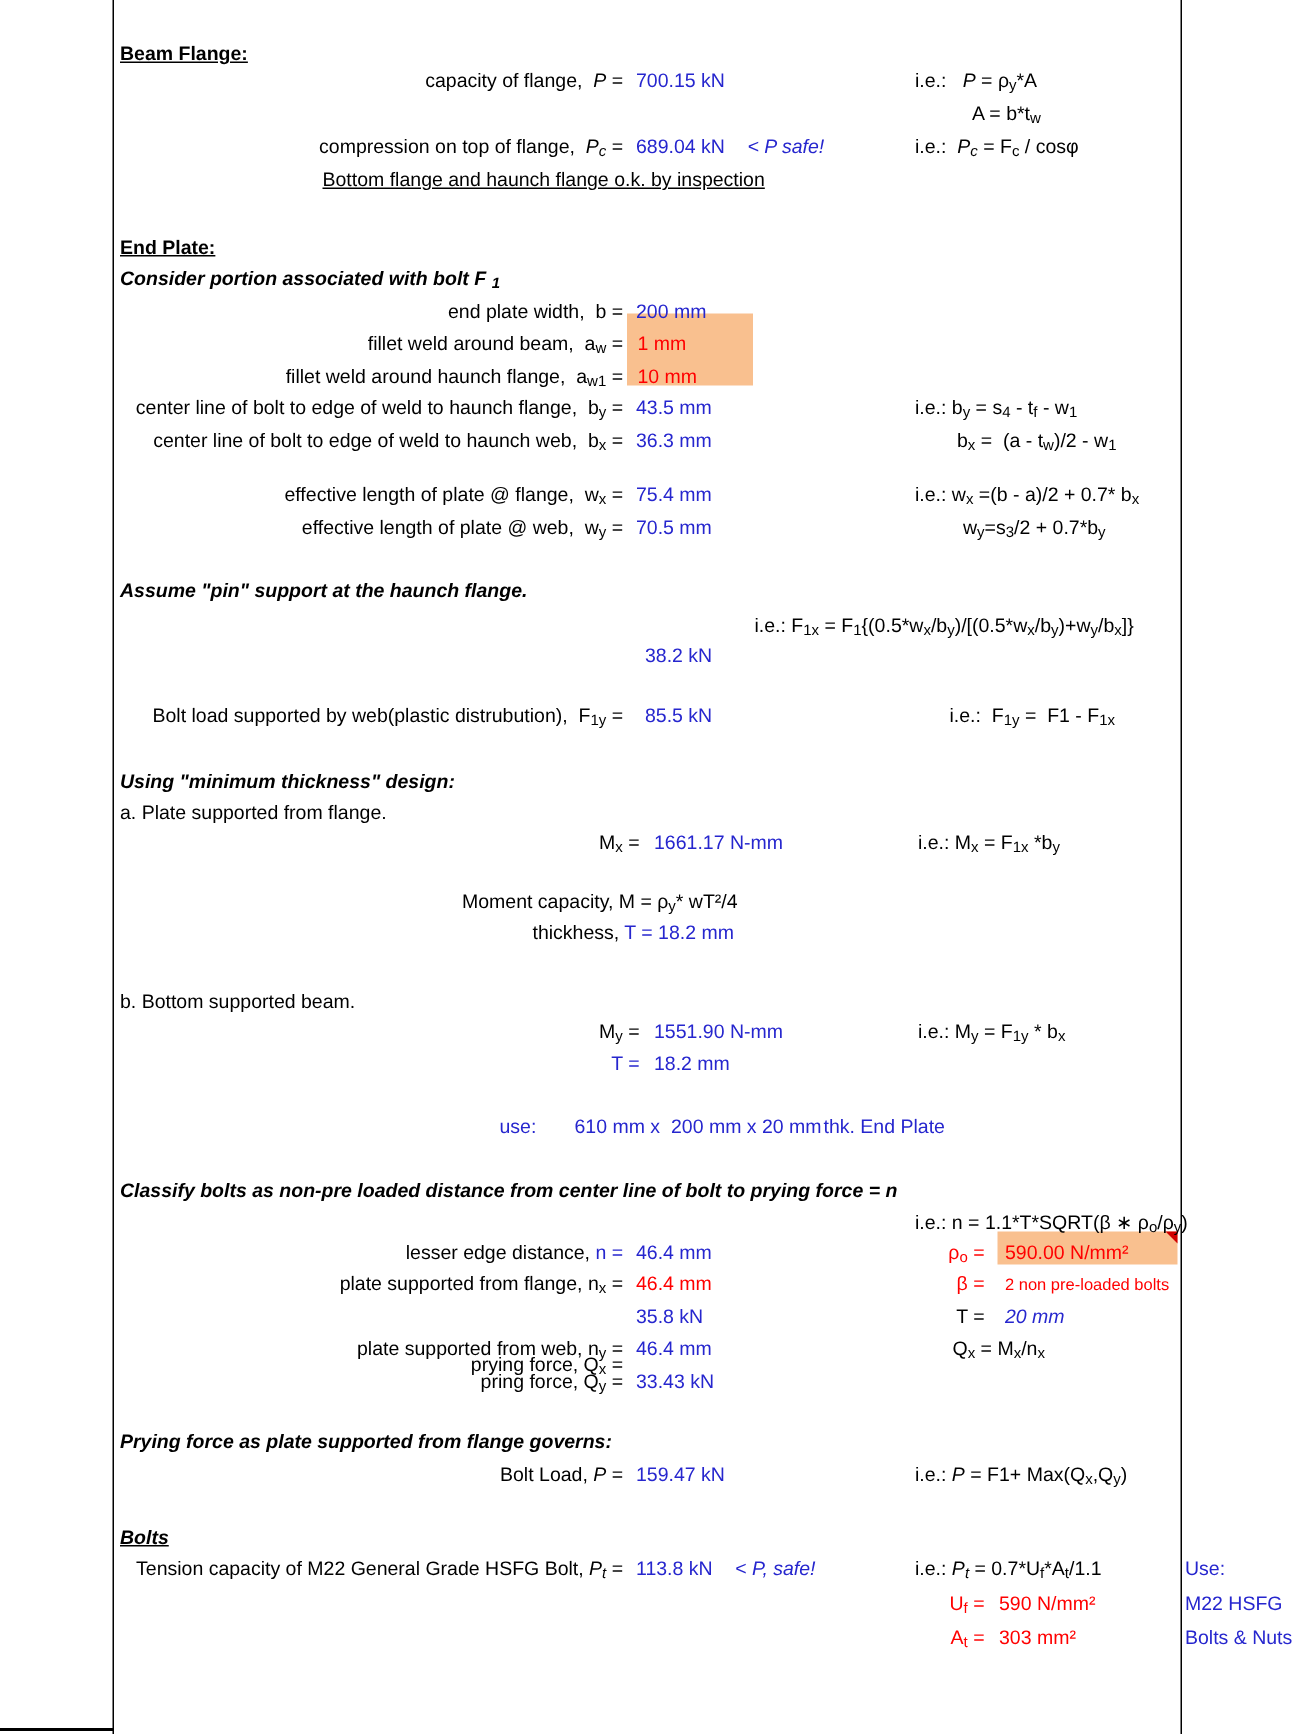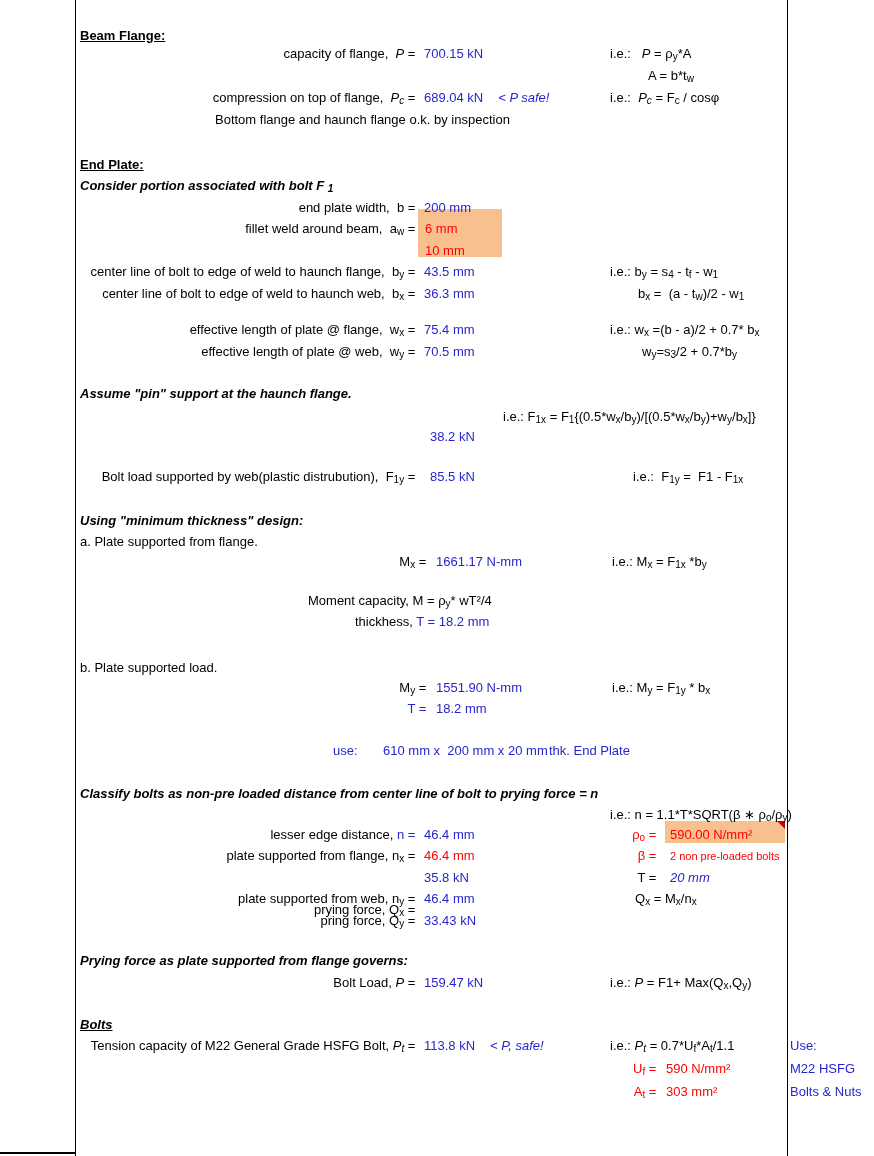--- a/index.html
+++ b/index.html
@@ -46,40 +46,40 @@
   <div class="hl" style="left:418px;top:209px;width:84px;height:48px;"></div>
   <div class="hl" style="left:665px;top:821px;width:120px;height:22px;">
     <div class="tri"></div>
   </div>
 
   <div id="rows">
       <div class="row" style="top: 27px;"><span class="cell" style="left: 80px;"><span class="bd un">Beam Flange:</span></span></div>
       <div class="row" style="top: 45px;"><span class="cell" style="right: 455px;"><span>capacity of flange,  </span><span class="it">P</span><span> = </span></span><span class="cell" style="left: 424px;"><span class="c-b">700.15 kN</span></span><span class="cell" style="left: 610px;"><span>i.e.:   </span><span class="it">P</span><span> = ρ</span><span class="sb">y</span><span>*A</span></span></div>
       <div class="row" style="top: 67px;"><span class="cell" style="left: 648px;"><span>A = b*t</span><span class="sb">w</span></span></div>
       <div class="row" style="top: 89px;"><span class="cell" style="right: 455px;"><span>compression on top of flange,  </span><span class="it">P</span><span class="it sb">c</span><span> = </span></span><span class="cell" style="left: 424px;"><span class="c-b">689.04 kN</span><span class="c-b it gl">&lt; P safe!</span></span><span class="cell" style="left: 610px;"><span>i.e.:  </span><span class="it">P</span><span class="it sb">c</span><span> = F</span><span class="sb">c</span><span> / cosφ</span></span></div>
-      <div class="row" style="top: 111px;"><span class="cell" style="left: 215px;"><span>Bottom flange and haunch flange o.k. by inspection</span></span></div>
+      <div class="row" style="top: 111px;"><span class="cell" style="left: 215px; text-decoration: underline;"><span>Bottom flange and haunch flange o.k. by inspection</span></span></div>
       <div class="row" style="top: 156px;"><span class="cell" style="left: 80px;"><span class="bd un">End Plate:</span></span></div>
       <div class="row" style="top: 177px;"><span class="cell" style="left: 80px;"><span class="bd it">Consider portion associated with bolt F </span><span class="bd it sb">1</span></span></div>
       <div class="row" style="top: 199px;"><span class="cell" style="right: 455px;"><span>end plate width,  b = </span></span><span class="cell" style="left: 424px;"><span class="c-b">200 mm</span></span></div>
-      <div class="row" style="top: 220px;"><span class="cell" style="right: 455px;"><span>fillet weld around beam,  a</span><span class="sb">w</span><span> = </span></span><span class="cell" style="left: 425px;"><span class="c-r">6 mm</span></span></div>
-      <div class="row" style="top: 242px;"><span class="cell" style="left: 425px;"><span class="c-r">10 mm</span></span></div>
+      <div class="row" style="top: 220px;"><span class="cell" style="right: 455px;"><span>fillet weld around beam,  a</span><span class="sb">w</span><span> = </span></span><span class="cell" style="left: 425px;"><span class="c-r">1 mm</span></span></div>
+      <div class="row" style="top: 242px;"><span class="cell" style="right: 455px;"><span>fillet weld around haunch flange,  a</span><span class="sb">w1</span><span> = </span></span><span class="cell" style="left: 425px;"><span class="c-r">10 mm</span></span></div>
       <div class="row" style="top: 263px;"><span class="cell" style="right: 455px;"><span>center line of bolt to edge of weld to haunch flange,  b</span><span class="sb">y</span><span> = </span></span><span class="cell" style="left: 424px;"><span class="c-b">43.5 mm</span></span><span class="cell" style="left: 610px;"><span>i.e.: b</span><span class="sb">y</span><span> = s</span><span class="sb">4</span><span> - t</span><span class="sb">f</span><span> - w</span><span class="sb">1</span></span></div>
       <div class="row" style="top: 285px;"><span class="cell" style="right: 455px;"><span>center line of bolt to edge of weld to haunch web,  b</span><span class="sb">x</span><span> = </span></span><span class="cell" style="left: 424px;"><span class="c-b">36.3 mm</span></span><span class="cell" style="left: 638px;"><span>b</span><span class="sb">x</span><span> =  (a - t</span><span class="sb">w</span><span>)/2 - w</span><span class="sb">1</span></span></div>
       <div class="row" style="top: 321px;"><span class="cell" style="right: 455px;"><span>effective length of plate @ flange,  w</span><span class="sb">x</span><span> = </span></span><span class="cell" style="left: 424px;"><span class="c-b">75.4 mm</span></span><span class="cell" style="left: 610px;"><span>i.e.: w</span><span class="sb">x</span><span> =(b - a)/2 + 0.7* b</span><span class="sb">x</span></span></div>
       <div class="row" style="top: 343px;"><span class="cell" style="right: 455px;"><span>effective length of plate @ web,  w</span><span class="sb">y</span><span> = </span></span><span class="cell" style="left: 424px;"><span class="c-b">70.5 mm</span></span><span class="cell" style="left: 642px;"><span>w</span><span class="sb">y</span><span>=s</span><span class="sb">3</span><span>/2 + 0.7*b</span><span class="sb">y</span></span></div>
       <div class="row" style="top: 385px;"><span class="cell" style="left: 80px;"><span class="bd it">Assume "pin" support at the haunch flange.</span></span></div>
       <div class="row" style="top: 408px;"><span class="cell" style="left: 503px;"><span>i.e.: F</span><span class="sb">1x</span><span> = F</span><span class="sb">1</span><span>{(0.5*w</span><span class="sb">x</span><span>/b</span><span class="sb">y</span><span>)/[(0.5*w</span><span class="sb">x</span><span>/b</span><span class="sb">y</span><span>)+w</span><span class="sb">y</span><span>/b</span><span class="sb">x</span><span>]}</span></span></div>
       <div class="row" style="top: 428px;"><span class="cell" style="left: 430px;"><span class="c-b">38.2 kN</span></span></div>
       <div class="row" style="top: 468px;"><span class="cell" style="right: 455px;"><span>Bolt load supported by web(plastic distrubution),  F</span><span class="sb">1y</span><span> = </span></span><span class="cell" style="left: 430px;"><span class="c-b">85.5 kN</span></span><span class="cell" style="left: 633px;"><span>i.e.:  F</span><span class="sb">1y</span><span> =  F1 - F</span><span class="sb">1x</span></span></div>
       <div class="row" style="top: 512px;"><span class="cell" style="left: 80px;"><span class="bd it">Using "minimum thickness" design:</span></span></div>
       <div class="row" style="top: 533px;"><span class="cell" style="left: 80px;"><span>a. Plate supported from flange.</span></span></div>
       <div class="row" style="top: 553px;"><span class="cell" style="right: 444px;"><span>M</span><span class="sb">x</span><span> = </span></span><span class="cell" style="left: 436px;"><span class="c-b">1661.17 N-mm</span></span><span class="cell" style="left: 612px;"><span>i.e.: M</span><span class="sb">x</span><span> = F</span><span class="sb">1x</span><span> *b</span><span class="sb">y</span></span></div>
       <div class="row" style="top: 592px;"><span class="cell" style="left: 308px;"><span>Moment capacity, M = ρ</span><span class="sb">y</span><span>* wT²/4</span></span></div>
       <div class="row" style="top: 613px;"><span class="cell" style="left: 355px;"><span>thickhess, </span><span class="c-b">T = </span><span class="c-b">18.2 mm</span></span></div>
-      <div class="row" style="top: 659px;"><span class="cell" style="left: 80px;"><span>b. Plate supported load.</span></span></div>
+      <div class="row" style="top: 659px;"><span class="cell" style="left: 80px;"><span>b. Bottom supported beam.</span></span></div>
       <div class="row" style="top: 679px;"><span class="cell" style="right: 444px;"><span>M</span><span class="sb">y</span><span> = </span></span><span class="cell" style="left: 436px;"><span class="c-b">1551.90 N-mm</span></span><span class="cell" style="left: 612px;"><span>i.e.: M</span><span class="sb">y</span><span> = F</span><span class="sb">1y</span><span> * b</span><span class="sb">x</span></span></div>
       <div class="row" style="top: 700px;"><span class="cell" style="right: 444px;"><span class="c-b">T = </span></span><span class="cell" style="left: 436px;"><span class="c-b">18.2 mm</span></span></div>
       <div class="row" style="top: 742px;"><span class="cell" style="left: 333px;"><span class="c-b">use:</span></span><span class="cell" style="left: 383px;"><span class="c-b">610 mm x  200 mm x 20 mm</span></span><span class="cell" style="left: 549px;"><span class="c-b">thk. End Plate</span></span></div>
       <div class="row" style="top: 785px;"><span class="cell" style="left: 80px;"><span class="bd it">Classify bolts as non-pre loaded distance from center line of bolt to prying force = n</span></span></div>
       <div class="row" style="top: 806px; padding-left: 32px;"><span class="cell" style="left: 610px;"><span>i.e.: n = 1.1*T*SQRT(β ∗ ρ</span><span class="sb">o</span><span>/ρ</span><span class="sb">y</span><span>)</span></span></div>
       <div class="row" style="top: 826px;"><span class="cell" style="right: 455px;"><span>lesser edge distance, </span><span class="c-b">n = </span></span><span class="cell" style="left: 424px;"><span class="c-b">46.4 mm</span></span><span class="cell" style="right: 214px;"><span class="c-r">ρ</span><span class="c-r sb">o</span><span class="c-r"> = </span></span><span class="cell" style="left: 670px;"><span class="c-r">590.00 N/mm²</span></span></div>
       <div class="row" style="top: 847px;"><span class="cell" style="right: 455px;"><span>plate supported from flange, n</span><span class="sb">x</span><span> = </span></span><span class="cell" style="left: 424px;"><span class="c-r">46.4 mm</span></span><span class="cell" style="right: 214px;"><span class="c-r">β = </span></span><span class="cell" style="left: 670px;"><span class="c-r sm">2 non pre-loaded bolts</span></span></div>
       <div class="row" style="top: 869px;"><span class="cell" style="right: 455px; margin-top: 32px;"><span>prying force, Q</span><span class="sb">x</span><span> = </span></span><span class="cell" style="left: 424px;"><span class="c-b">35.8 kN</span></span><span class="cell" style="right: 214px;"><span>T = </span></span><span class="cell" style="left: 670px; font-style: italic;"><span class="c-b">20 mm</span></span></div>
       <div class="row" style="top: 890px;"><span class="cell" style="right: 455px;"><span>plate supported from web, n</span><span class="sb">y</span><span> = </span></span><span class="cell" style="left: 424px;"><span class="c-b">46.4 mm</span></span><span class="cell" style="left: 635px;"><span>Q</span><span class="sb">x</span><span> = M</span><span class="sb">x</span><span>/n</span><span class="sb">x</span></span></div>
       <div class="row" style="top: 912px;"><span class="cell" style="right: 455px;"><span>pring force, Q</span><span class="sb">y</span><span> = </span></span><span class="cell" style="left: 424px;"><span class="c-b">33.43 kN</span></span></div>

